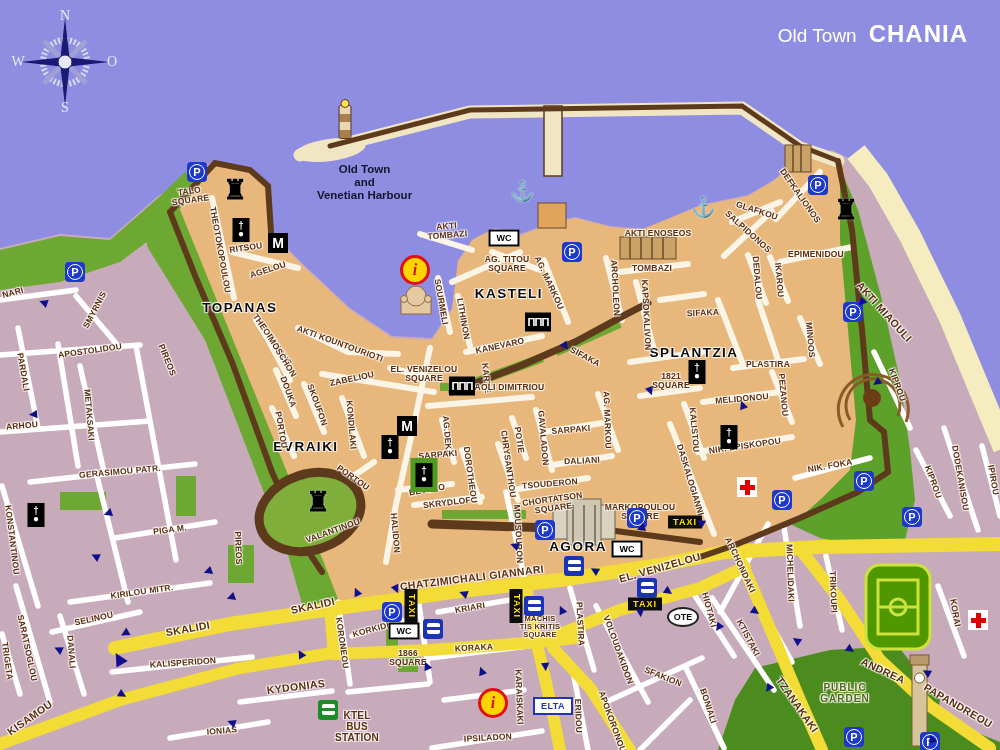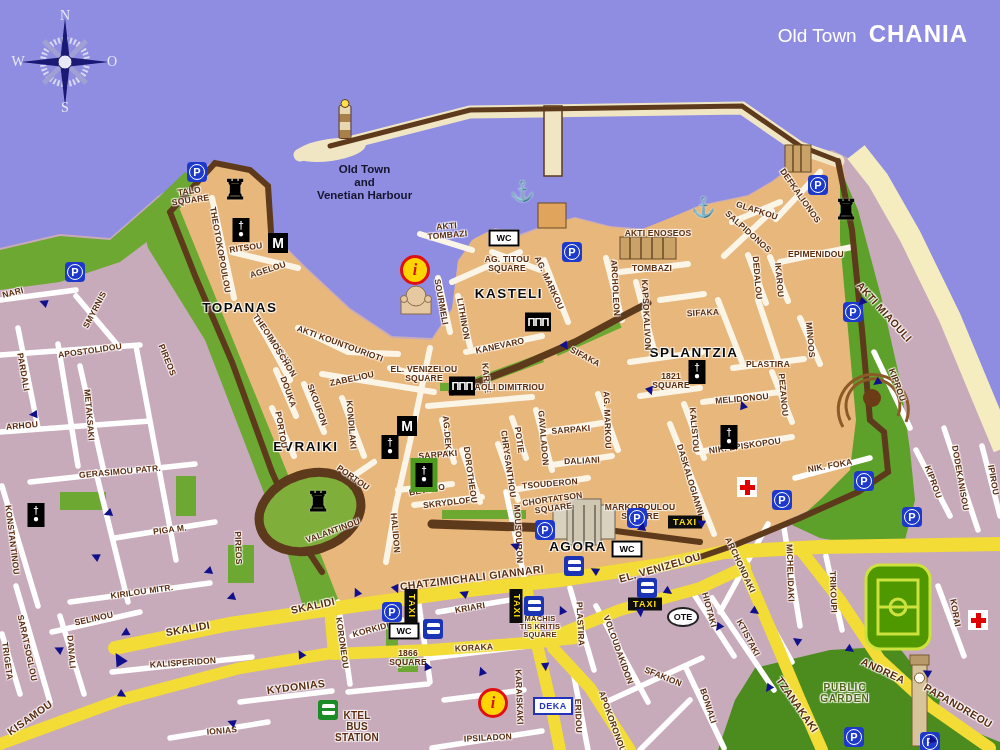--- a/index.html
+++ b/index.html
@@ -315,21 +315,21 @@
       <div class="ic ic-parking" style="left: 930px; top: 742px; transform: translate(-50%, -50%) rotate(0deg);">P</div>
       <div class="ic ic-metro" style="left: 278px; top: 243px; transform: translate(-50%, -50%) rotate(0deg);">M</div>
       <div class="ic ic-metro" style="left: 407px; top: 426px; transform: translate(-50%, -50%) rotate(0deg);">M</div>
       <div class="ic ic-wc" style="left: 504px; top: 238px; transform: translate(-50%, -50%) rotate(0deg);">WC</div>
       <div class="ic ic-wc" style="left: 627px; top: 549px; transform: translate(-50%, -50%) rotate(0deg);">WC</div>
       <div class="ic ic-wc" style="left: 404px; top: 631px; transform: translate(-50%, -50%) rotate(0deg);">WC</div>
       <div class="ic ic-taxi" style="left: 685px; top: 522px; transform: translate(-50%, -50%) rotate(0deg);">TAXI</div>
       <div class="ic ic-taxi" style="left: 645px; top: 604px; transform: translate(-50%, -50%) rotate(0deg);">TAXI</div>
       <div class="ic ic-taxi" style="left: 411px; top: 606px; transform: translate(-50%, -50%) rotate(90deg);">TAXI</div>
       <div class="ic ic-taxi" style="left: 516px; top: 606px; transform: translate(-50%, -50%) rotate(90deg);">TAXI</div>
-      <div class="ic ic-elta" style="left: 553px; top: 706px; transform: translate(-50%, -50%) rotate(0deg);">DEKA</div>
+      <div class="ic ic-elta" style="left: 553px; top: 706px; transform: translate(-50%, -50%) rotate(0deg);">ELTA</div>
       <div class="ic ic-ote" style="left: 683px; top: 617px; transform: translate(-50%, -50%) rotate(0deg);">OTE</div>
       <div class="ic ic-info" style="left: 415px; top: 270px; transform: translate(-50%, -50%) rotate(0deg);">i</div>
       <div class="ic ic-info" style="left: 493px; top: 703px; transform: translate(-50%, -50%) rotate(0deg);">i</div>
       <div class="ic ic-medical" style="left: 747px; top: 487px; transform: translate(-50%, -50%) rotate(0deg);"></div>
       <div class="ic ic-medical" style="left: 978px; top: 620px; transform: translate(-50%, -50%) rotate(0deg);"></div>
       <div class="ic ic-anchor" style="left: 523px; top: 191px; transform: translate(-50%, -50%) rotate(0deg);">⚓</div>
       <div class="ic ic-anchor" style="left: 704px; top: 207px; transform: translate(-50%, -50%) rotate(0deg);">⚓</div>
       <div class="ic ic-bus" style="left: 433px; top: 629px; transform: translate(-50%, -50%) rotate(0deg);"></div>
       <div class="ic ic-bus" style="left: 534px; top: 606px; transform: translate(-50%, -50%) rotate(0deg);"></div>
       <div class="ic ic-bus" style="left: 574px; top: 566px; transform: translate(-50%, -50%) rotate(0deg);"></div>

